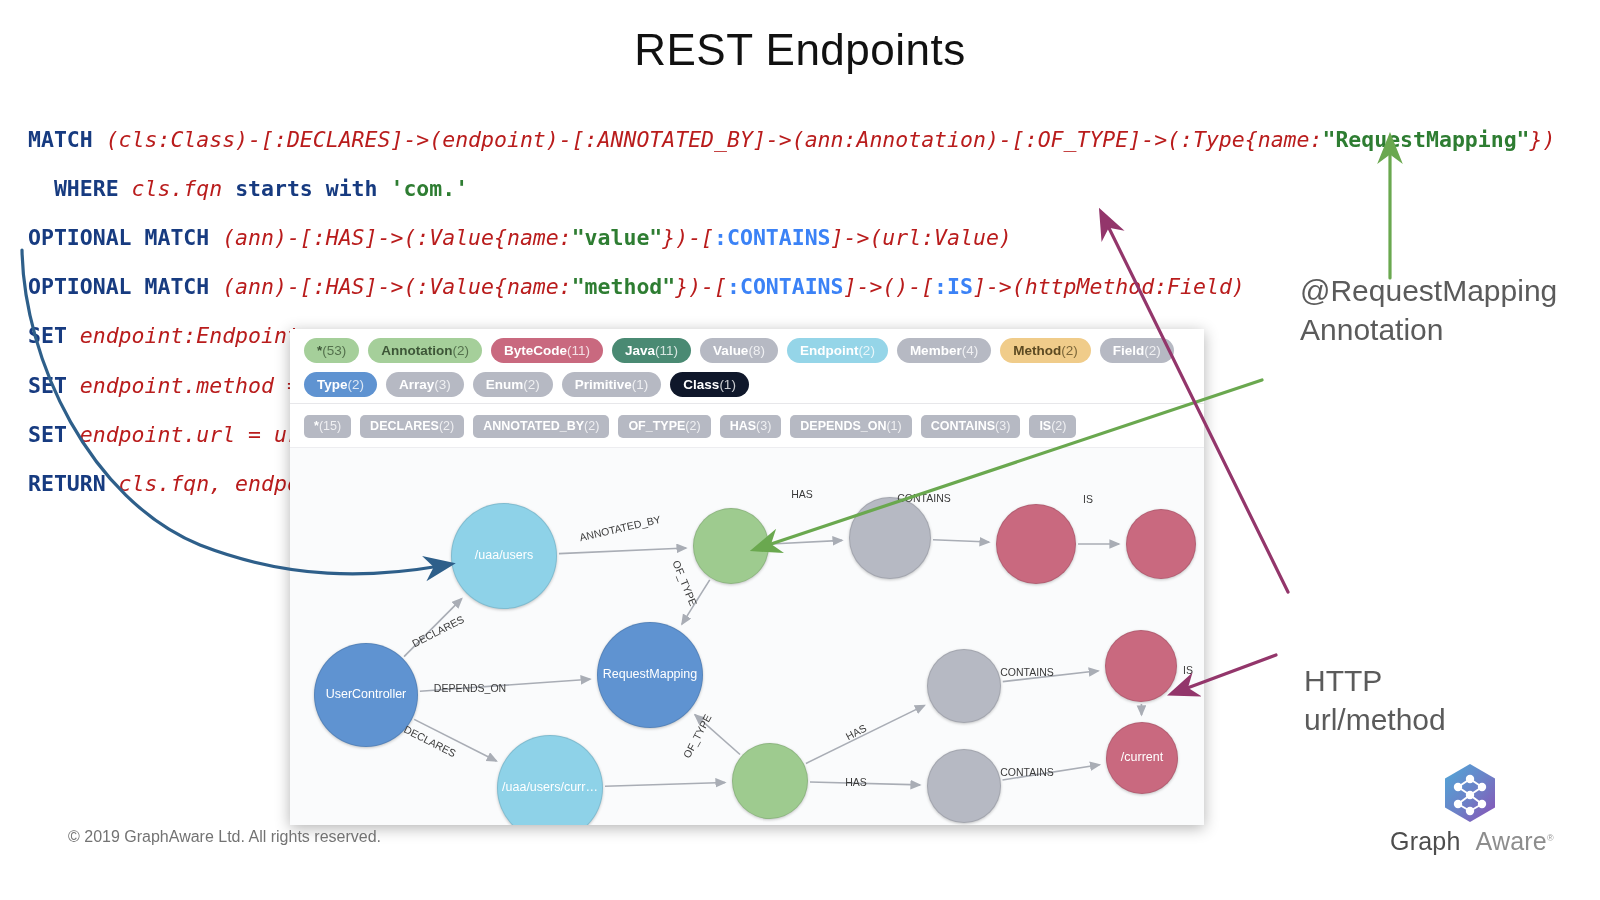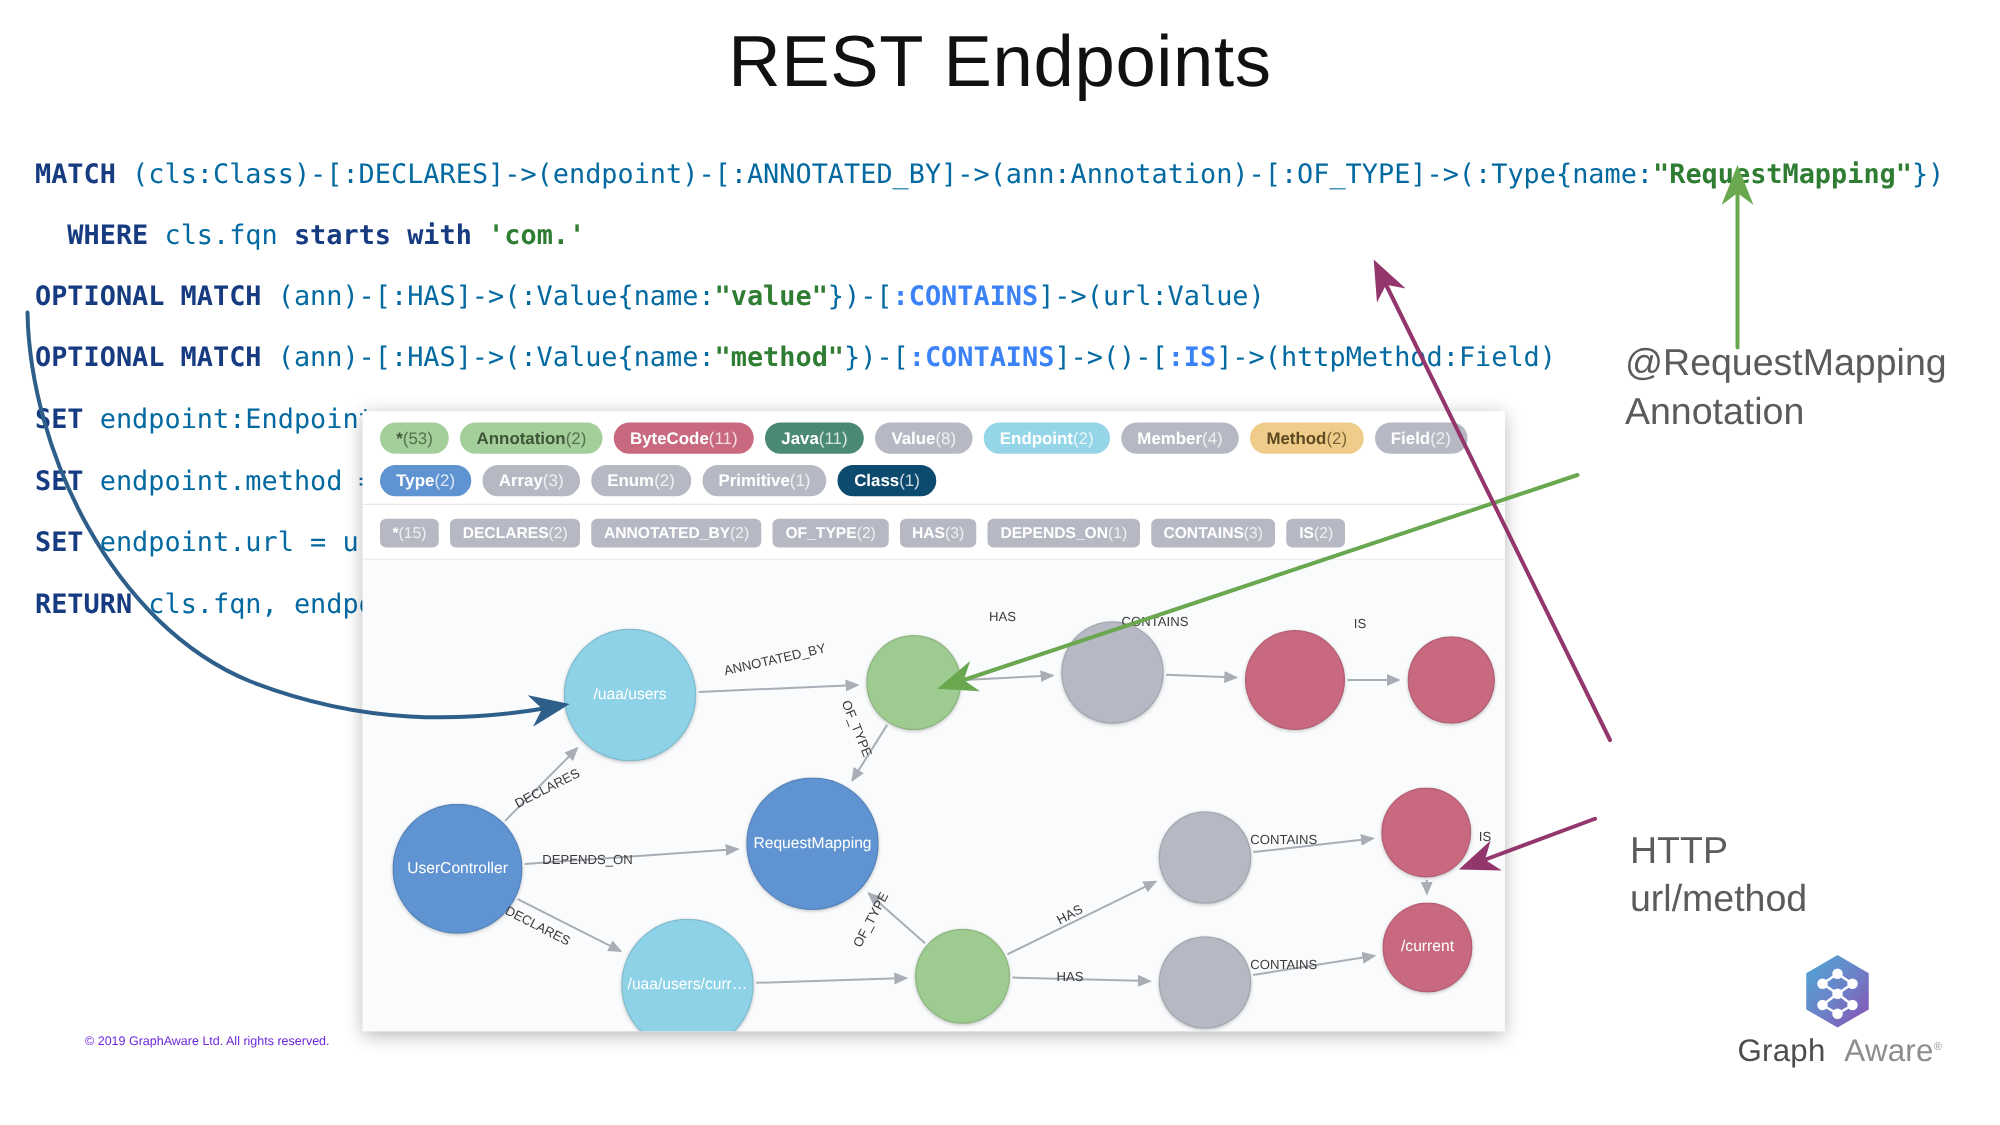--- a/index.html
+++ b/index.html
@@ -14,42 +14,42 @@
     position: relative;
     width: 1600px; height: 900px;
     background: #ffffff;
   }
 
   
   #page-title {
     position: absolute;
     top: 12px; left: 0; width: 1600px;
     text-align: center;
-    font-size: 58px;
+    font-size: 44px;
     font-weight: 400;
     color: #111111;
     letter-spacing: 0.5px;
     line-height: 76px;
   }
 
   
   #cypher {
     position: absolute;
     top: 103px; left: 28px;
     font-family: "DejaVu Sans Mono", "Liberation Mono", monospace;
     font-size: 21.5px;
     line-height: 24.6px;
     white-space: pre;
     color: #2b2b2b;
   }
   #cypher .kw { color: #173b80; font-weight: bold; }
   #cypher .rel { color: #3b82f6; font-weight: bold; }
   #cypher .str { color: #2e7d32; font-weight: bold; }
   #cypher .num { color: #2a57a8; }
-  #cypher .plain { color: #0369a1; }
+  #cypher .plain { color: #b91c1c; font-style: italic; }
 
   
   #graph-panel {
     position: absolute;
     left: 290px; top: 329px;
     width: 914px; height: 496px;
     background: #ffffff;
     box-shadow: 0 3px 14px rgba(0,0,0,0.30);
     overflow: hidden;
   }
@@ -115,22 +115,22 @@
     color: #5b5b5b;
     white-space: pre-line;
   }
   #callout-annotation { left: 1300px; top: 271px; }
   #callout-http { left: 1304px; top: 613px; margin-top: 48px; }
 
   
   #copyright {
     position: absolute;
     left: 68px; top: 828px;
-    font-size: 10px;
-    color: #6d28d9;
+    font-size: 16px;
+    color: #737373;
   }
   #brand {
     position: absolute;
     left: 1390px; top: 762px;
     width: 160px;
     text-align: center;
   }
   #brand-name {
     font-size: 25px;
     color: #4d4d4d;
@@ -211,21 +211,21 @@
             <i>(3)</i>
           </div>
           <div class="badge" style="background: rgb(182, 185, 195); color: rgb(255, 255, 255);">
             <b>Enum</b>
             <i>(2)</i>
           </div>
           <div class="badge" style="background: rgb(182, 185, 195); color: rgb(255, 255, 255);">
             <b>Primitive</b>
             <i>(1)</i>
           </div>
-          <div class="badge" style="background: #0c4a6e; color: rgb(255, 255, 255);">
+          <div class="badge" style="background: #0f172a; color: rgb(255, 255, 255);">
             <b>Class</b>
             <i>(1)</i>
           </div>
         </div>
     </div>
 
     <div id="legend-rels">
       <div class="badge-row" id="legend-row-rel">
           <div class="badge rel-badge">
             <b>*</b>

